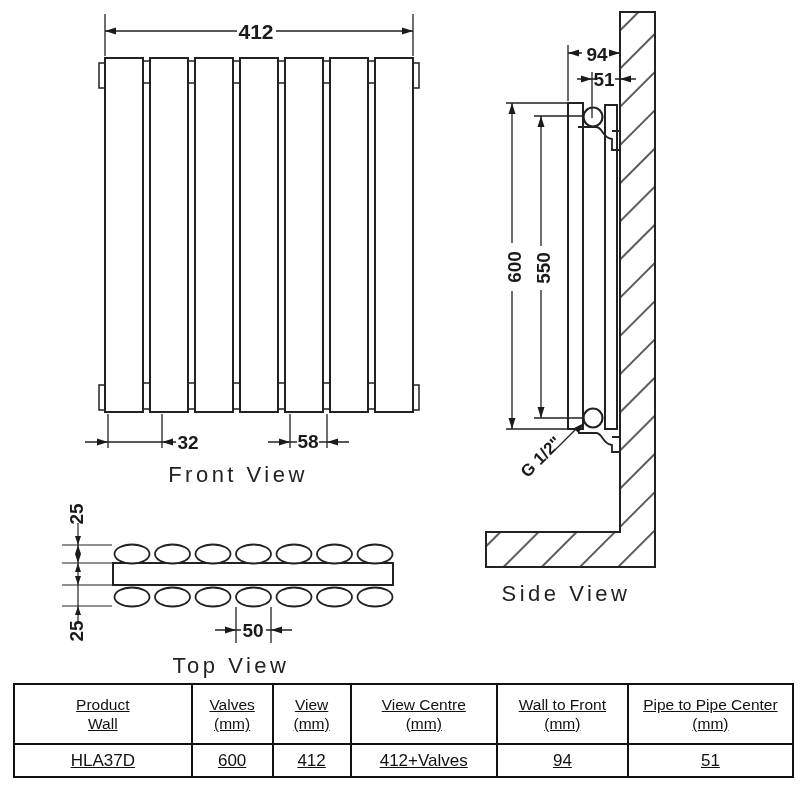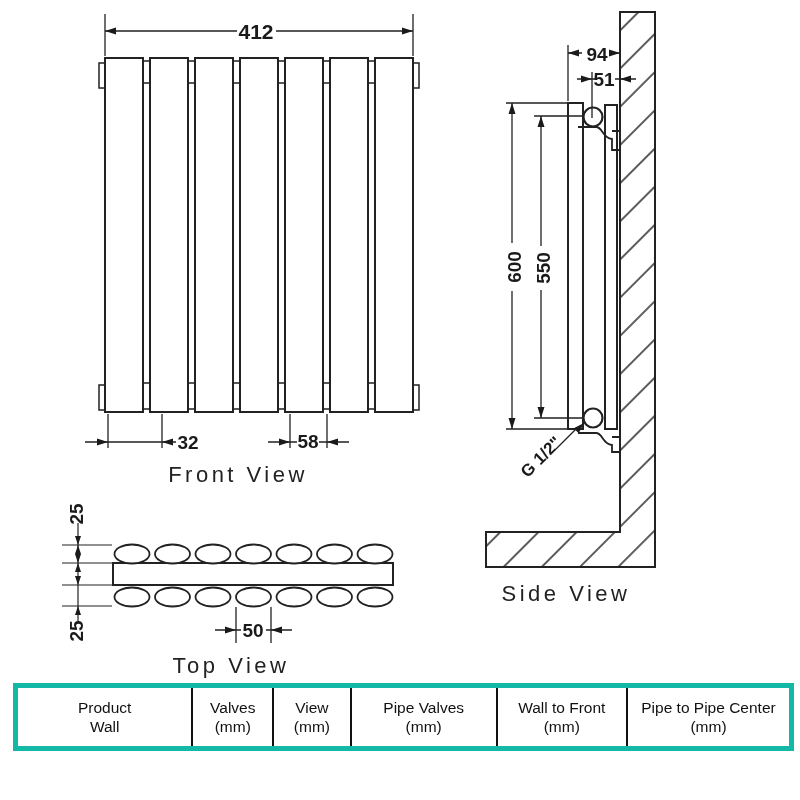--- a/index.html
+++ b/index.html
@@ -6,21 +6,21 @@
   .canvas{position:relative;width:800px;height:800px;background:#fff;overflow:hidden;
           font-family:"Liberation Sans",sans-serif;}
   svg{position:absolute;left:0;top:0;}
   svg text{fill:#1a1a1a;}
   .dimnum{font-family:"Liberation Sans",sans-serif;font-weight:bold;}
   .viewlabel{font-family:"Liberation Sans",sans-serif;font-weight:400;letter-spacing:3.5px;fill:#222;}
   .spec-table{position:absolute;left:13px;top:683px;width:781px;border-collapse:collapse;
               table-layout:fixed;background:#fff;color:#111;}
   .spec-table th,.spec-table td{border:2px solid #111;text-align:center;vertical-align:middle;
               font-weight:400;padding:0;}
-  .spec-table{border:5px solid #14b8a6;}
+  .spec-table{border:2px solid #14b8a6;text-decoration:underline;}
   .spec-table th{height:58px;font-size:15.5px;line-height:19px;}
   .spec-table td{height:31px;font-size:17px;}
 </style>
 </head>
 <body>
 
 <div class="canvas">
 
 <svg width="800" height="800" viewBox="0 0 800 800">
   <defs>
@@ -182,28 +182,36 @@
           </th>
     <th>
       <div>Valves</div>
             <div>(mm)</div>
           </th>
     <th>
       <div>View</div>
             <div>(mm)</div>
           </th>
     <th>
-      <div>Pipe Valves</div>
+      <div>View Centre</div>
             <div>(mm)</div>
           </th>
     <th>
       <div>Wall to Front</div>
             <div>(mm)</div>
           </th>
     <th>
       <div>Pipe to Pipe Center</div>
             <div>(mm)</div>
           </th>
+  </tr>
+  <tr>
+    <td>HLA37D</td>
+    <td>600</td>
+    <td>412</td>
+    <td>412+Valves</td>
+    <td>94</td>
+    <td>51</td>
   </tr>
 </tbody>
     </table>
 
 </div>
 
 </body></html>

